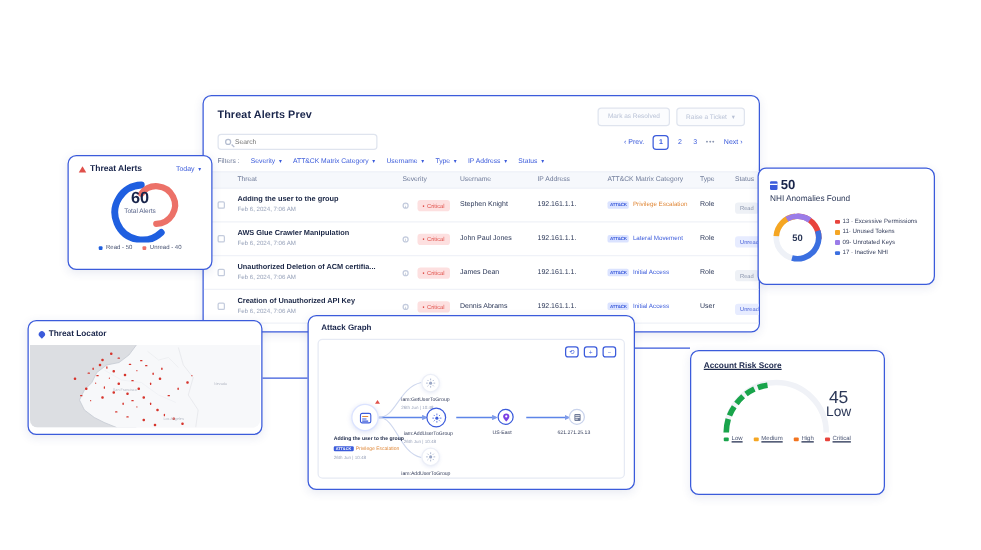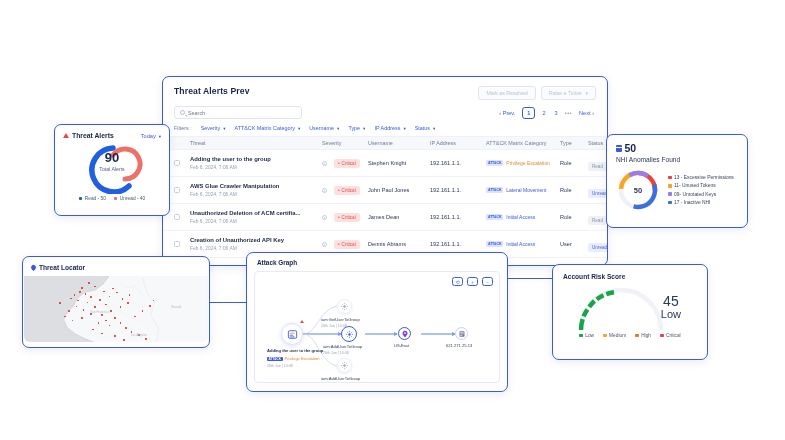--- a/index.html
+++ b/index.html
@@ -130,21 +130,21 @@
   .nlabel { position:absolute; font-size:4.1px; color:#39425f; white-space:nowrap; }
   .ntime { position:absolute; font-size:3.6px; color:#9aa4bb; white-space:nowrap; }
   .nalert { position:absolute; width:0;height:0;border-left:2.2px solid transparent;
     border-right:2.2px solid transparent;border-bottom:3.6px solid #e0504a; }
   .nd-att { position:absolute; display:flex; align-items:center; gap:2px; }
   .nd-att .amark { font-size:3.1px; font-weight:bold; color:#fff; background:#3b5bdb;
     border-radius:1px; padding:0 1.5px; }
   .nd-att .atxt { font-size:4px; color:#e08a3c; white-space:nowrap; }
 
   
-  #risk { left:552px; top:264px; width:156px; height:96px; }
+  #risk { left:552px; top:280px; width:156px; height:116px;text-decoration:underline; }
   .rk-title { font-size:6.6px; font-weight:bold; color:#18244a; padding:8px 0 0 10px; }
   .rk-body { position:relative; height:52px; }
   .rk-txt { position:absolute; right:26px; top:14px; text-align:center; }
   .rk-num { font-size:14px; color:#2b3757; line-height:1; }
   .rk-lab { font-size:11px; color:#2b3757; line-height:1.1; }
   .rk-legend { display:flex; justify-content:center; gap:9px; padding-top:1px; }
   .rk-legend .lg { font-size:4.8px; }
 
   
   .conn { position:absolute; background:#3b5bdb; }
@@ -325,21 +325,21 @@
       <div class="ta-today">Today</div>
     </div>
     <div class="ta-chartwrap">
       <svg width="116" height="54" viewBox="0 0 116 54">
 
         <path d="M 58 8 A 22 22 0 1 0 74 46" fill="none" stroke="#1f5fe0" stroke-width="5.5" stroke-linecap="round"></path>
 
         <path d="M 58 15 A 15 15 0 1 1 70 39" fill="none" stroke="#ec7168" stroke-width="5" stroke-linecap="round"></path>
       </svg>
       <div class="ta-center">
-        <div class="ta-num">90</div>
+        <div class="ta-num">60</div>
         <div class="ta-sub">Total Alerts</div>
       </div>
     </div>
     <div class="legend">
       <div class="lg">
           <span class="sw" style="background:#1f5fe0"></span>
           <span>Read - 50</span>
         </div>
       <div class="lg">
           <span class="sw" style="background:#ec7168"></span>

